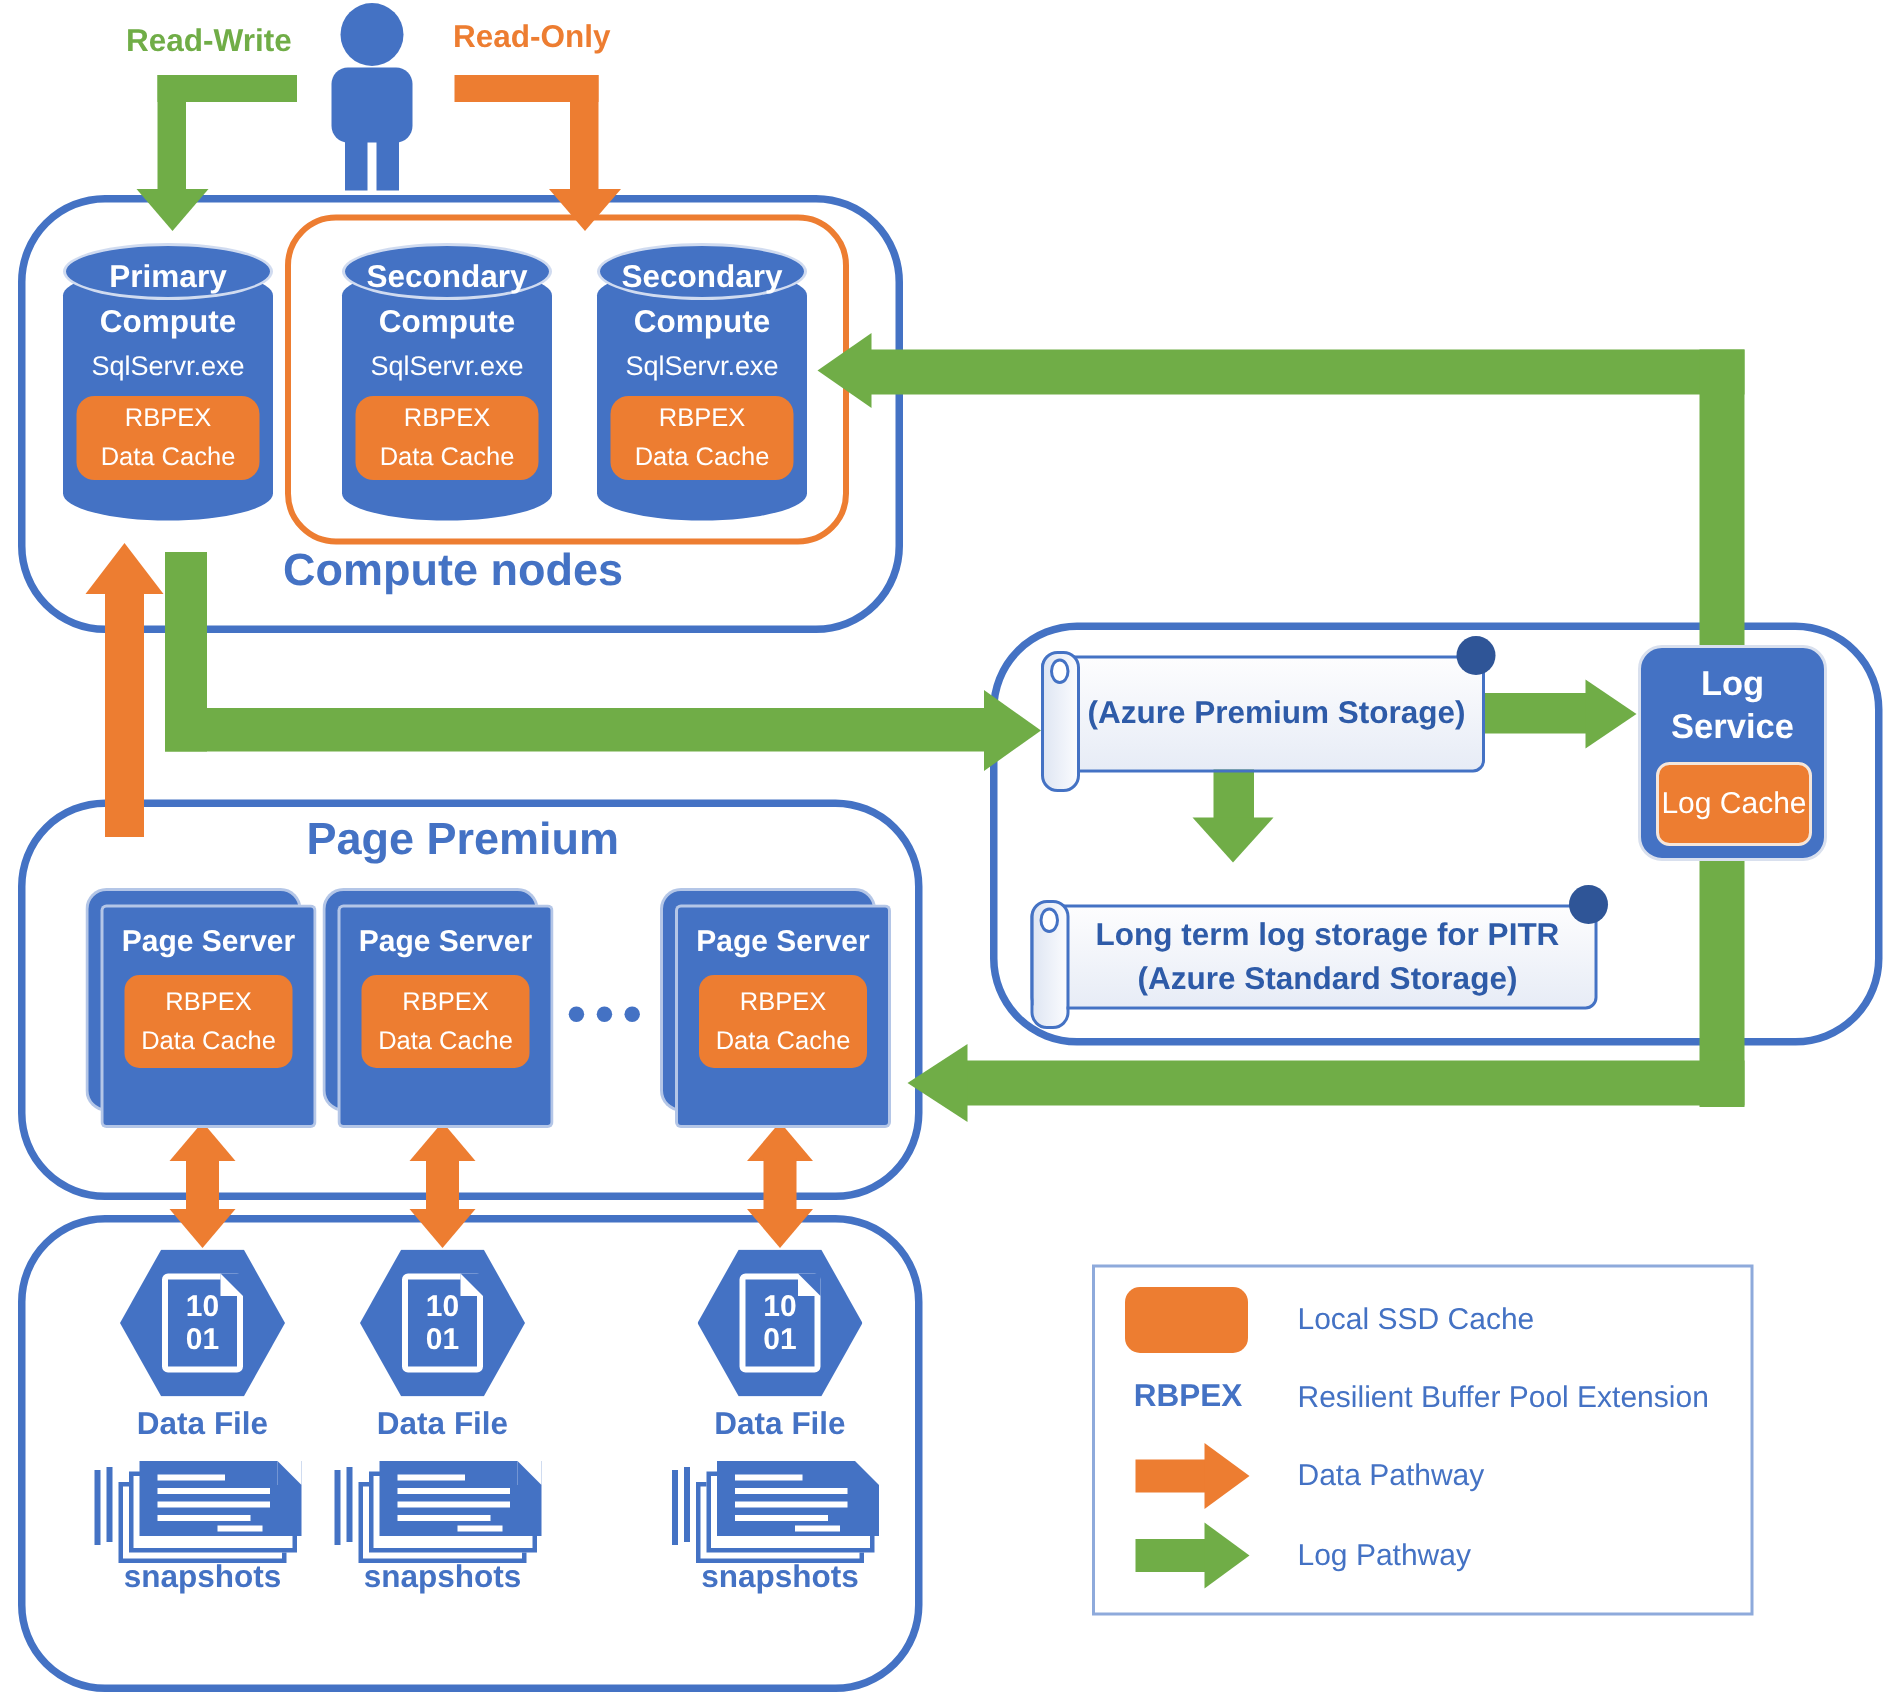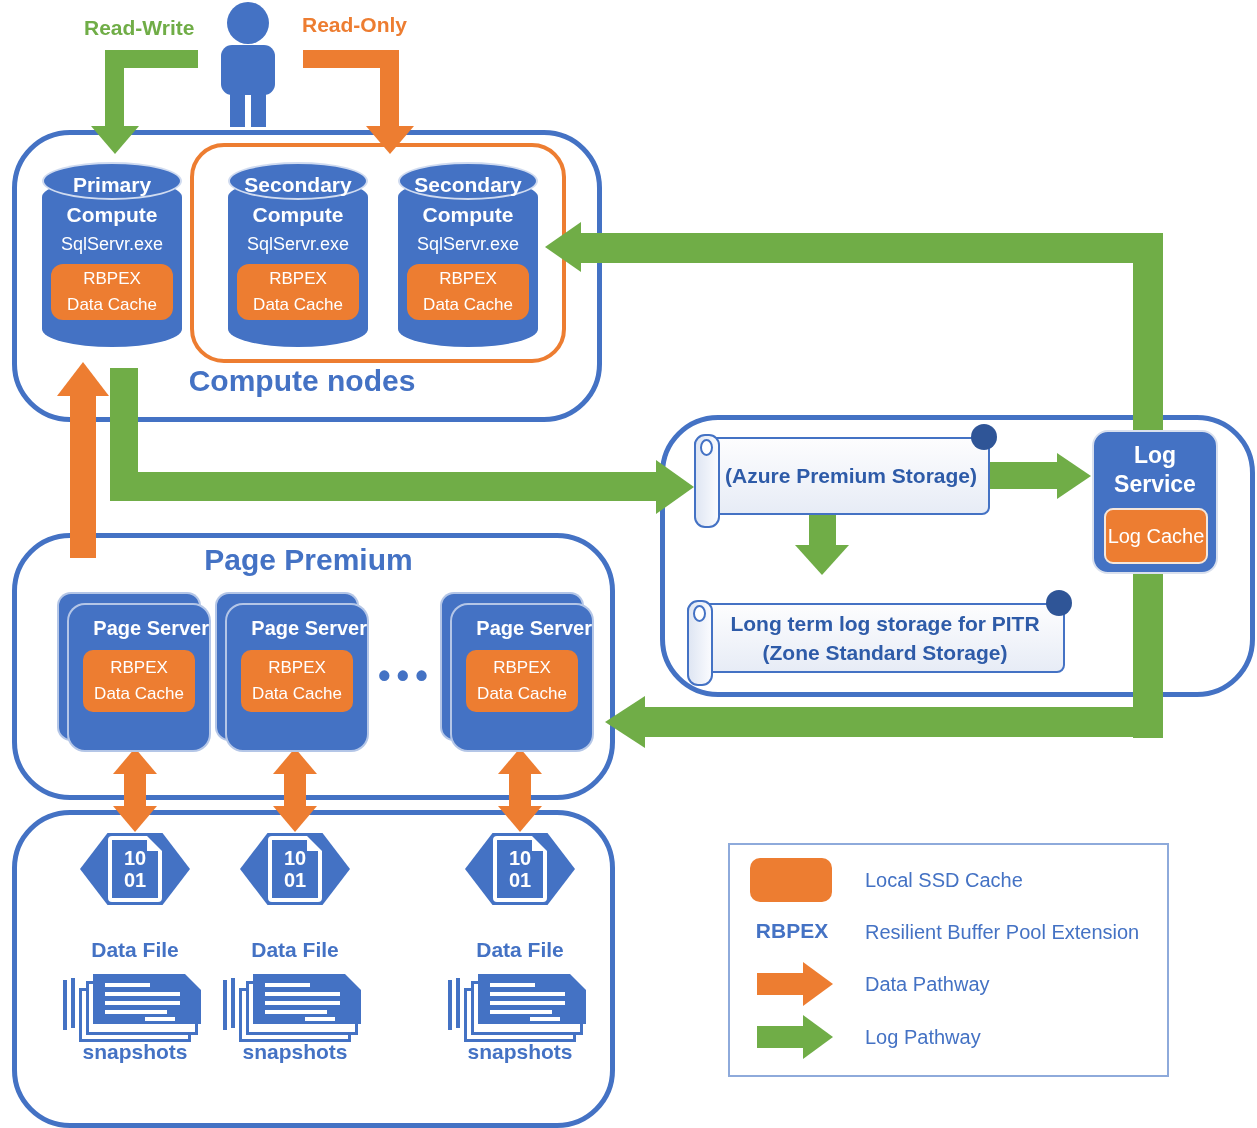--- a/index.html
+++ b/index.html
@@ -17,22 +17,22 @@
             border:2px solid rgba(255,255,255,.75);border-radius:50%;}
   .cyl .txt{position:absolute;top:8px;left:0;width:140px;text-align:center;color:#fff;z-index:2;}
   .cyl .t1{font-size:21px;font-weight:bold;line-height:30px;}
   .cyl .t2{font-size:18px;line-height:24px;margin-top:2px;}
   .cache-box{margin:8px auto 0;width:122px;height:56px;background:#ED7D31;border-radius:12px;
              color:#fff;font-size:17px;line-height:1.55;display:flex;flex-direction:column;
              align-items:center;justify-content:center;}
   
   .ps-back{position:absolute;width:140px;height:145px;background:#4472C4;border-radius:14px;
            border:2px solid rgba(255,255,255,.6);z-index:4;}
-  .ps-card{position:absolute;width:140px;height:145px;background:#4472C4;border-radius:18px;
-           border:2px solid rgba(255,255,255,.6);z-index:5;color:#fff;text-align:right;}
+  .ps-card{position:absolute;width:140px;height:145px;background:#4472C4;border-radius:4px;
+           border:2px solid rgba(255,255,255,.6);z-index:5;color:#fff;text-align:center;}
   .ps-card .t1{font-size:20px;font-weight:bold;margin-top:12px;}
   .ps-card .cache-box{width:112px;height:62px;margin-top:10px;border-radius:10px;}
   .dots{position:absolute;color:#4472C4;font-size:36px;font-weight:bold;letter-spacing:6px;z-index:5;}
   
   .bar-g{position:absolute;background:#70AD47;z-index:4;}
   .bar-o{position:absolute;background:#ED7D31;z-index:4;}
   .head{position:absolute;width:0;height:0;z-index:4;}
   
   .scroll{position:absolute;background:linear-gradient(180deg,#fdfdfe,#e7ecf6);border:2px solid #4472C4;
           border-radius:8px;z-index:5;color:#2e5ba8;font-weight:bold;text-align:center;
@@ -44,21 +44,21 @@
   .scroll .dot{position:absolute;right:-9px;top:-15px;width:26px;height:26px;background:#2F5597;border-radius:50%;}
   .scroll .line{font-size:21px;line-height:1.4;padding-left:18px;}
   
   .log-box{position:absolute;left:1092px;top:430px;width:122px;height:140px;background:#4472C4;
            border:2px solid #d9e0ee;border-radius:16px;z-index:6;color:#fff;text-align:center;}
   .log-box .t1{font-size:23px;font-weight:bold;line-height:1.25;margin-top:9px;}
   .log-cache{position:absolute;left:10px;top:76px;width:100px;height:52px;background:#ED7D31;
              border:2px solid #f5e6da;border-radius:9px;color:#fff;font-size:20px;
              display:flex;align-items:center;justify-content:center;}
   
-  .hex{position:absolute;width:110px;height:72px;background:#4472C4;z-index:5;
+  .hex{position:absolute;width:110px;height:98px;background:#4472C4;z-index:5;
        clip-path:polygon(0 50%,25% 0,75% 0,100% 50%,75% 100%,25% 100%);
        display:flex;align-items:center;justify-content:center;}
   .doc{position:relative;width:46px;height:58px;border:4px solid #fff;border-radius:4px;
        color:#fff;font-weight:bold;font-size:20px;line-height:1.1;display:flex;flex-direction:column;
        align-items:center;justify-content:center;}
   .doc .fold{position:absolute;top:-4px;right:-4px;width:0;height:0;
        border-top:15px solid #4472C4;border-left:15px solid #fff;}
   .mid-label{position:absolute;width:170px;text-align:center;color:#4472C4;font-weight:bold;font-size:21px;z-index:5;}
   .snap{position:absolute;width:140px;height:68px;z-index:5;}
   .snap .vbar{position:absolute;width:4px;height:50px;background:#4472C4;}
@@ -259,21 +259,21 @@
     <div class="dot"></div>
     <div class="line">(Azure Premium Storage)</div>
   </div>
 
   <div class="scroll" style="left:687px;top:567px;width:374px;height:66px;margin-top:36px;">
     <div class="roll">
         <div class="hole"></div>
       </div>
     <div class="dot"></div>
     <div class="line">Long term log storage for PITR</div>
-    <div class="line">(Zone Standard Storage)</div>
+    <div class="line">(Azure Standard Storage)</div>
   </div>
 
   <div class="log-box">
     <div class="t1">
       <div>Log</div>
       <div>Service</div>
     </div>
     <div class="log-cache">Log Cache</div>
   </div>
 

